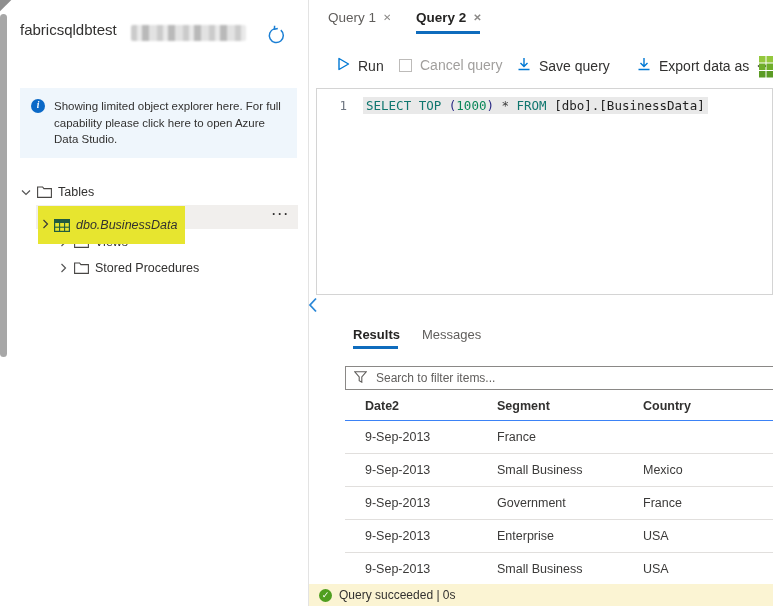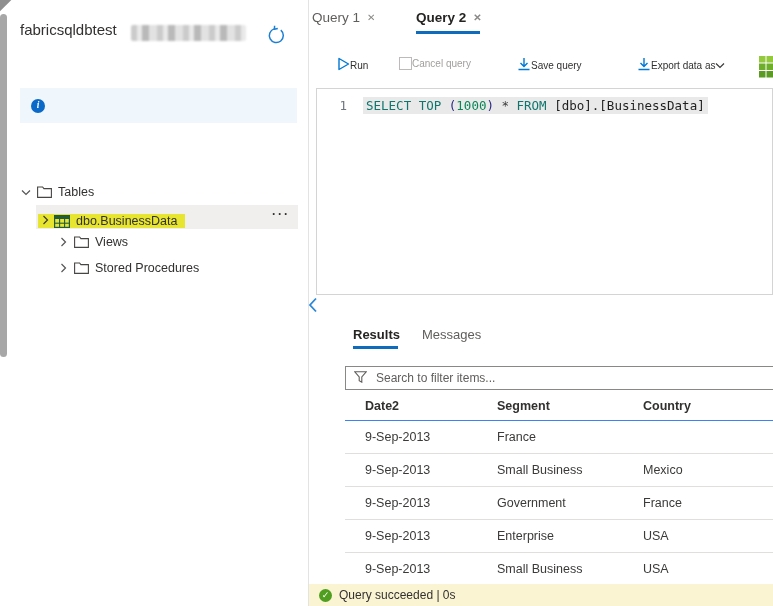--- a/index.html
+++ b/index.html
@@ -23,35 +23,35 @@
              font-size:9.5px;font-weight:bold;font-style:italic;display:flex;align-items:center;justify-content:center;
              font-family:"Liberation Serif",serif;}
 
   .tree{position:absolute;left:8px;top:180px;width:292px;font-size:12.5px;}
   .tree-row{height:24px;display:flex;align-items:center;}
   .tree-row .chev{width:12px;display:flex;justify-content:center;flex:none;}
   .tree-icon{margin:0 6px 0 5px;display:flex;flex:none;}
   .row-tables{padding-left:12px;}
   .row-bd{position:relative;height:26px;padding-left:30px;}
   .row-bd-bg{position:absolute;left:28px;right:2px;top:1px;bottom:1px;background:#f1efed;}
-  .hl{position:relative;display:inline-flex;align-items:center;height:14px;margin-top:10px;background:#e7e52f;padding:0 8px 0 4px;}
+  .hl{position:relative;display:inline-flex;align-items:center;height:38px;margin-top:2px;background:#e7e52f;padding:0 8px 0 4px;font-style:italic;}
   .more-btn{position:absolute;right:10px;top:3px;color:#323130;letter-spacing:2px;font-weight:bold;font-size:12px;cursor:pointer;}
   .row-views,.row-sp{padding-left:16px;margin-left:33px;}
   .row-sp{margin-top:2px;}
 
   
   .divider{position:absolute;left:308px;top:0;width:1px;height:606px;background:#e3e3e3;}
 
   .qtab{position:absolute;top:10px;display:flex;align-items:center;gap:7px;font-size:13.5px;cursor:pointer;}
   .qtab .close{font-size:10px;color:#8a8886;}
-  .qtab1{left:312px;color:#605e5c;}
+  .qtab1{left:328px;color:#605e5c;}
   .qtab2{left:416px;color:#252423;font-weight:bold;}
   .tab-underline{position:absolute;left:416px;top:31px;width:64px;height:3px;background:#0f6cbd;}
 
-  .tbtn{position:absolute;top:57px;display:flex;align-items:center;font-size:10px;color:#323130;cursor:pointer;}
+  .tbtn{position:absolute;top:57px;display:flex;align-items:center;gap:8px;font-size:14px;color:#323130;cursor:pointer;}
   .tbtn.disabled{color:#a19f9d;cursor:default;}
   .run-btn{left:337px;}
   .cancel-btn{left:399px;}
   .cancel-icon{width:11px;height:11px;border:1.4px solid #bdbbb9;}
   .save-btn{left:517px;justify-content:center;}
   .export-btn{left:637px;}
   .grid-btn{position:absolute;left:759px;top:56px;cursor:pointer;}
 
   
   .editor-box{position:absolute;left:316px;top:88px;width:457px;height:207px;box-sizing:border-box;
@@ -102,20 +102,21 @@
     <span>
       <svg width="21" height="21" viewBox="0 0 21 21">
         <path d="M14.8 5.2 A7 7 0 1 1 8.2 3.9" fill="none" stroke="#1b7fd4" stroke-width="1.5"></path>
         <path d="M8.6 0.8 L8.4 4.3 L11.8 3.6" fill="none" stroke="#1b7fd4" stroke-width="1.5" stroke-linejoin="round"></path>
       </svg>
     </span>
   </div>
 
   <div class="info-banner">
     <div class="info-icon">i</div>
+    <div>Showing limited object explorer here. For full capability please click here to open Azure Data Studio.</div>
   </div>
 
   <div class="tree">
     <div class="tree-row row-tables">
       <span class="chev">
         <svg width="10" height="7">
             <polyline points="1,1.5 5,5.5 9,1.5" fill="none" stroke="#555" stroke-width="1.2"></polyline>
           </svg>
       </span>
       <span class="tree-icon">

